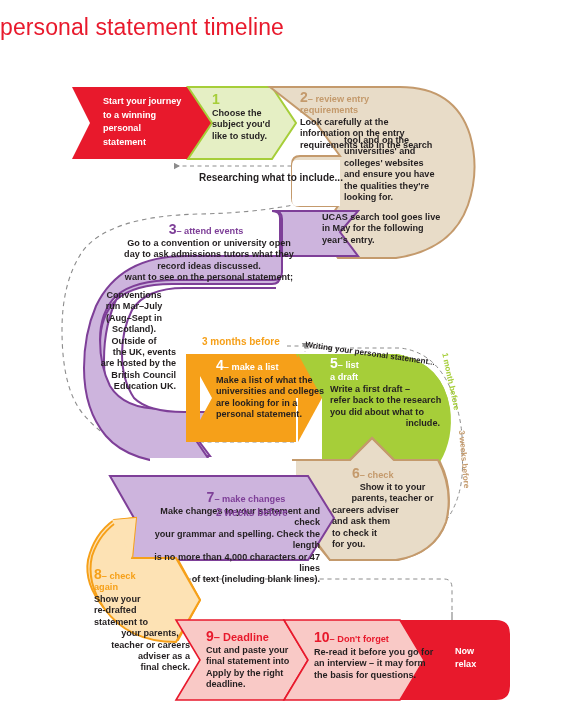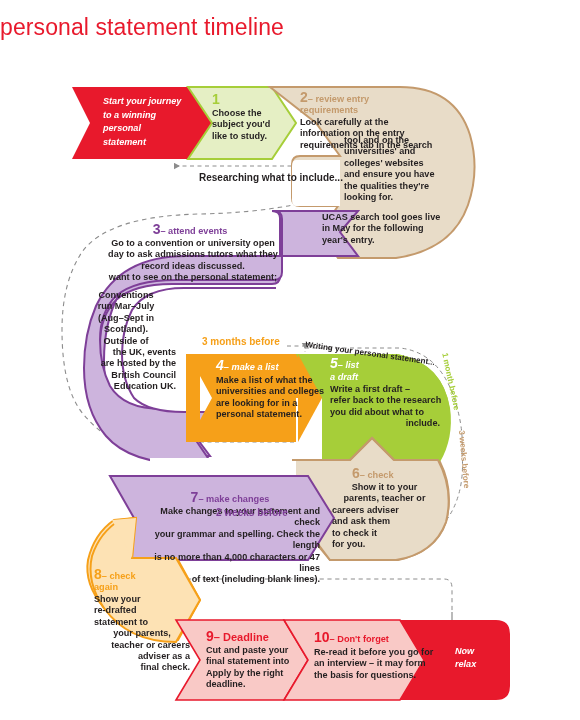--- a/index.html
+++ b/index.html
@@ -13,22 +13,22 @@
 
   .title{
     position:absolute;left:0;top:14px;width:580px;text-align:left;
     font-size:23px;font-weight:400;color:#e8192c;letter-spacing:.1px;
   }
 
   .tx{position:absolute;}
   .body{font-size:9.1px;line-height:11.4px;color:#231f20;font-weight:bold;}
   .num{font-size:14px;font-weight:bold;line-height:14px;}
   .sub{font-size:9.2px;font-weight:bold;}
-  .white{color:#ffffff;font-style:italic;}
-  .ctr{text-align:center;}
+  .white{color:#ffffff;}
+  .ctr{text-align:center;margin-left:16px;}
   .rgt{text-align:right;}
 
   .conn{position:absolute;font-size:10px;font-weight:bold;white-space:nowrap;}
   .conn.dark{color:#231f20;}
   .conn.orange{color:#f6a019;}
   .conn.purple{color:#7e3f98;margin-top:40px;}
 
   .rot{position:absolute;font-size:8.1px;font-weight:bold;white-space:nowrap;transform-origin:0 0;}
 
   .kerncol-g{color:#a6ce39;}

